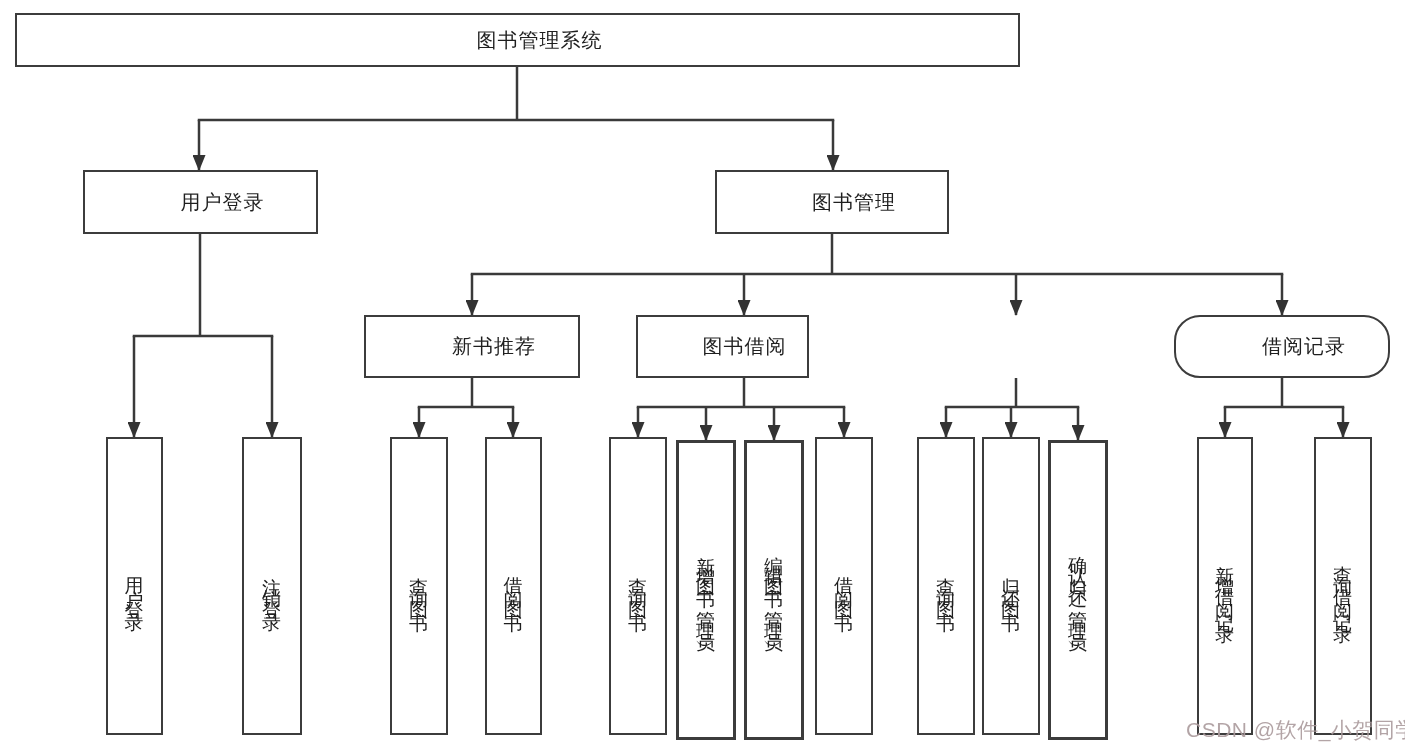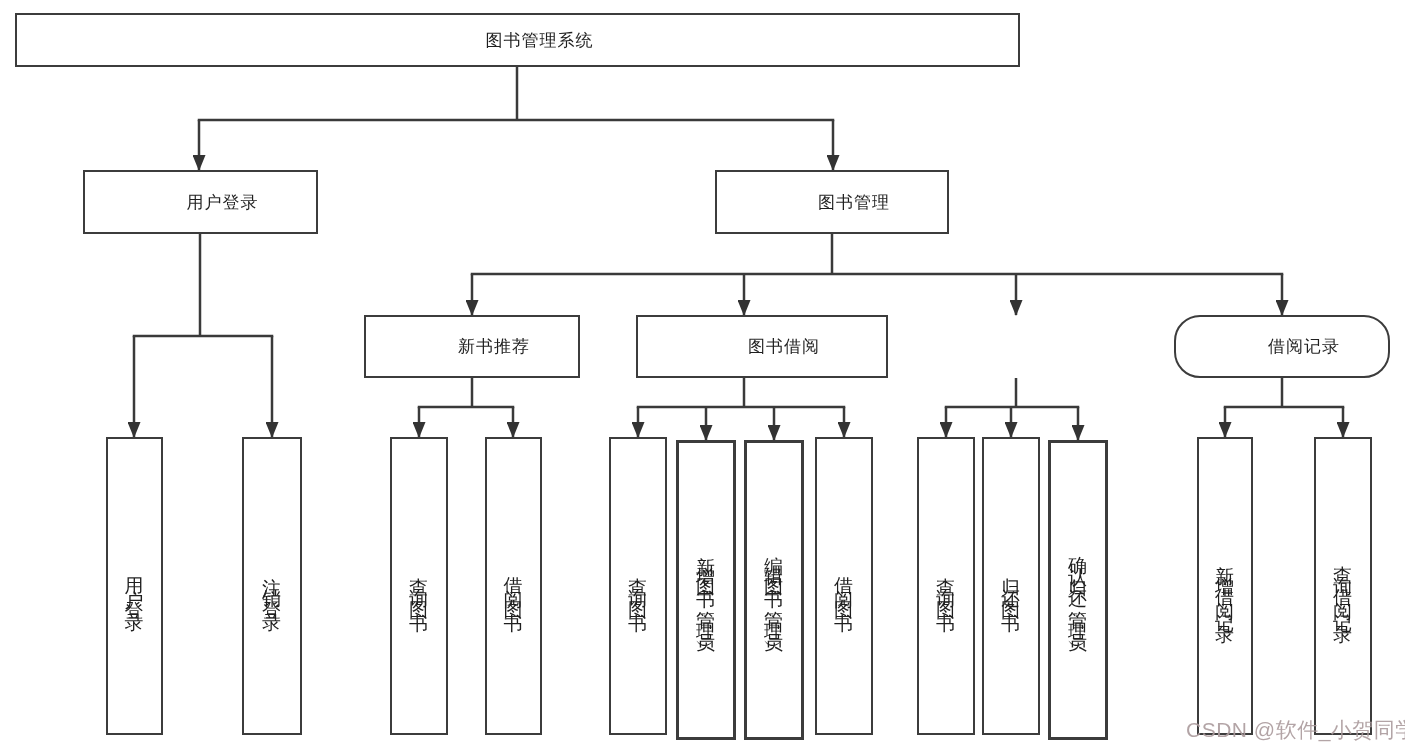--- a/index.html
+++ b/index.html
@@ -20,21 +20,21 @@
   }
   .node {
     position: absolute;
     box-sizing: border-box;
     border: 2px solid #3c3c3c;
     background: #ffffff;
     display: flex;
     align-items: center;
     justify-content: center;
     text-align: left;
-    font-size: 17px;
+    font-size: 20px;
     letter-spacing: 1px;
     color: #1f1f1f;
     padding-left: 44px;
   }
   .leaf {
     position: absolute;
     box-sizing: border-box;
     border: 2px solid #3c3c3c;
     background: #ffffff;
     display: flex;
@@ -114,21 +114,21 @@
       <line x1="1343" y1="407" x2="1343" y2="437" marker-end="url(#arrow)"></line>
     </g>
   </svg>
 
   <div class="node" style="left:15px; top:13px; width:1005px; height:54px;">图书管理系统</div>
 
   <div class="node" style="left:83px; top:170px; width:235px; height:64px;">用户登录</div>
   <div class="node" style="left:364px; top:315px; width:216px; height:63px;">新书推荐</div>
 
   <div class="node" style="left:715px; top:170px; width:234px; height:64px;">图书管理</div>
-  <div class="node" style="left:636px; top:315px; width:252px; height:63px;">图书借阅</div>
+  <div class="node" style="left:636px; top:315px; width:173px; height:63px;">图书借阅</div>
   <div class="node" style="left:1174px; top:315px; width:216px; height:63px;border-radius:26px;">借阅记录</div>
 
   <div class="leaf" style="left:106px; top:437px; width:57px; height:298px;">
     <span class="vtext">用户登录</span>
   </div>
   <div class="leaf" style="left:242px; top:437px; width:60px; height:298px;">
     <span class="vtext">注销登录</span>
   </div>
 
   <div class="leaf" style="left:390px; top:437px; width:58px; height:298px;">

